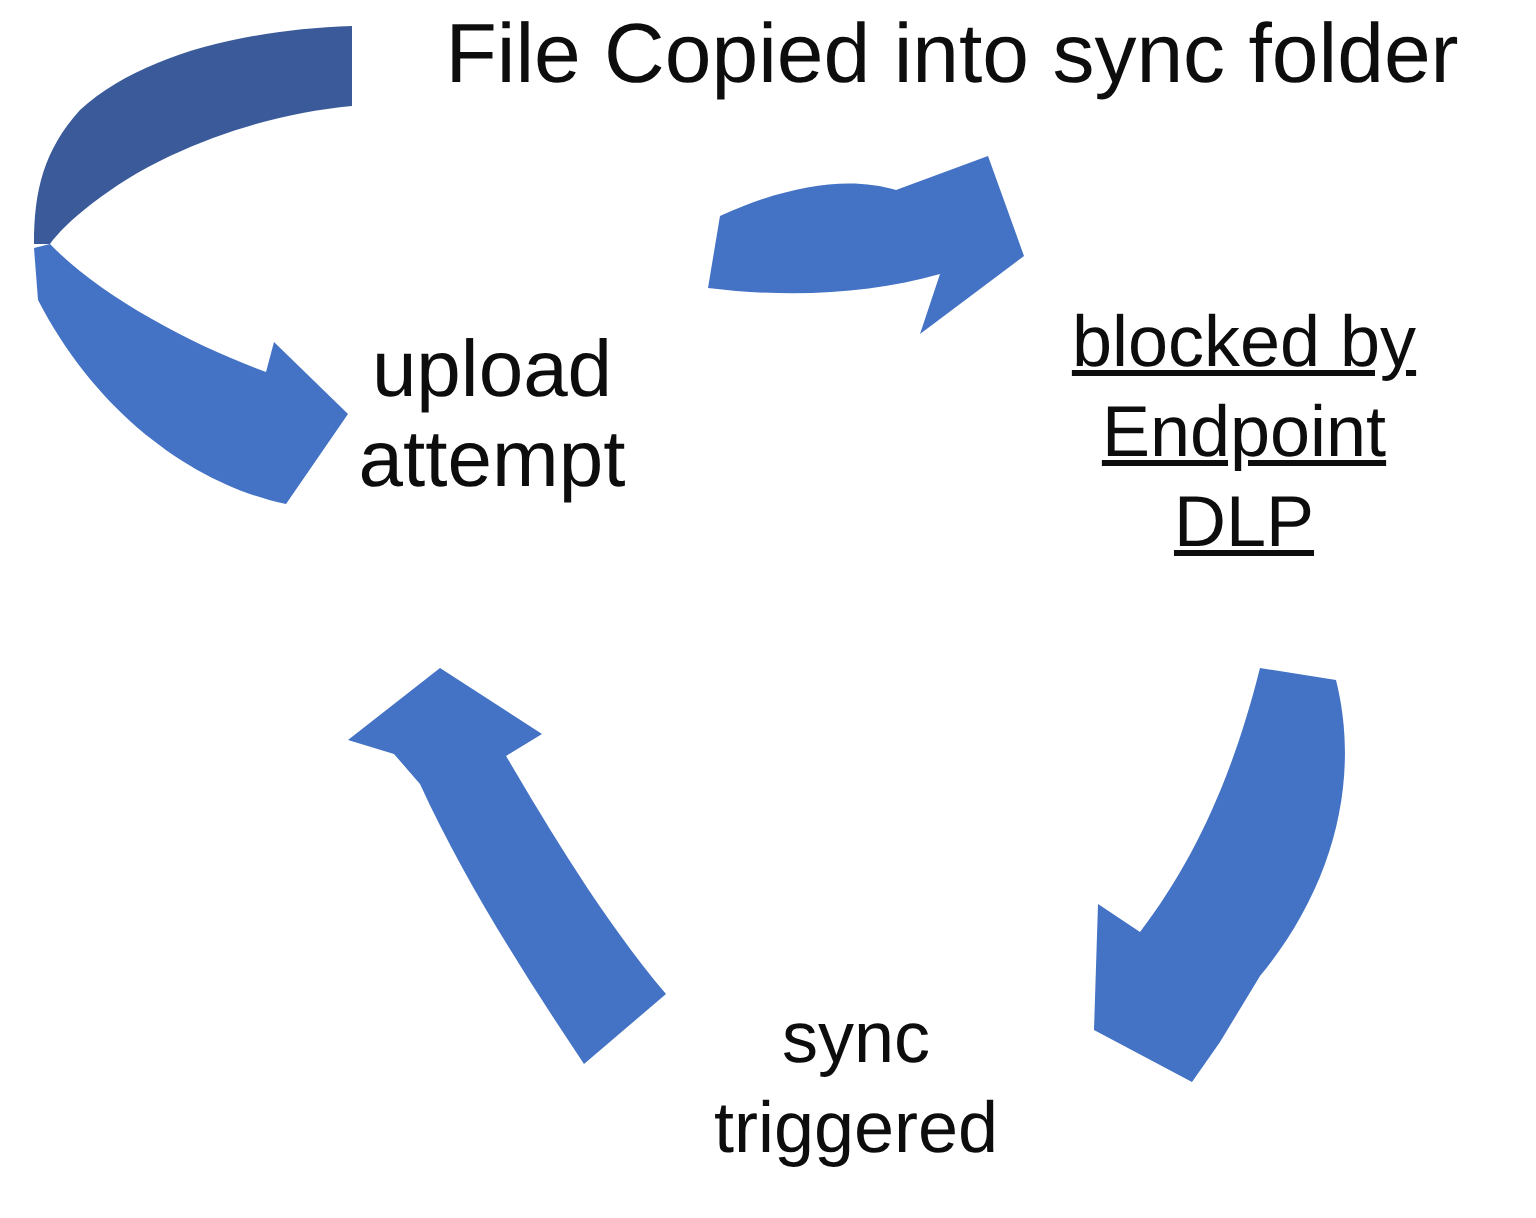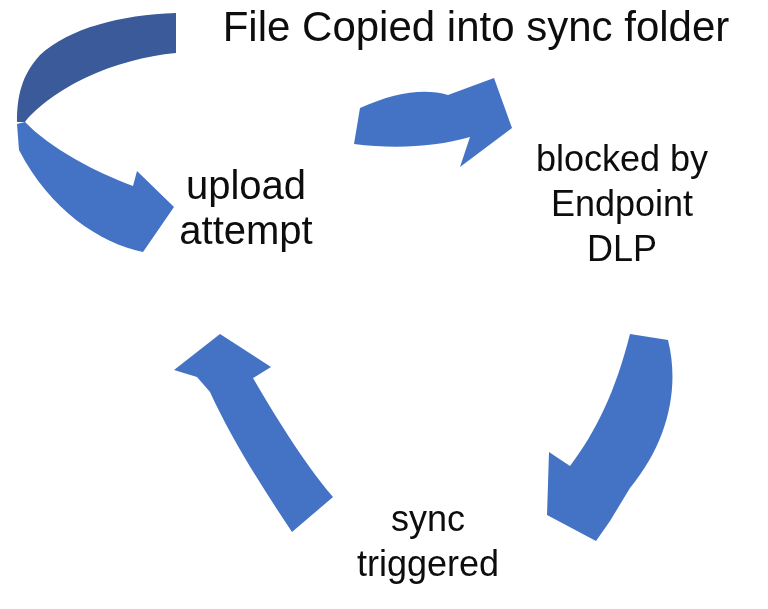--- a/index.html
+++ b/index.html
@@ -35,24 +35,25 @@
   }
   .node-upload {
     left: 149px;
     top: 163px;
     width: 194px;
     font-size: 40px;
     line-height: 45px;
   }
   .node-blocked {
     left: 520px;
-    top: 136px;
+    top: 148px;
     width: 204px;
     font-size: 36px;
     line-height: 45px;
+    text-decoration: underline;
   }
   .node-alert {
     left: 330px;
     top: 496px;
     width: 196px;
     font-size: 36px;
     line-height: 45px;
   }
 </style>
 </head>

